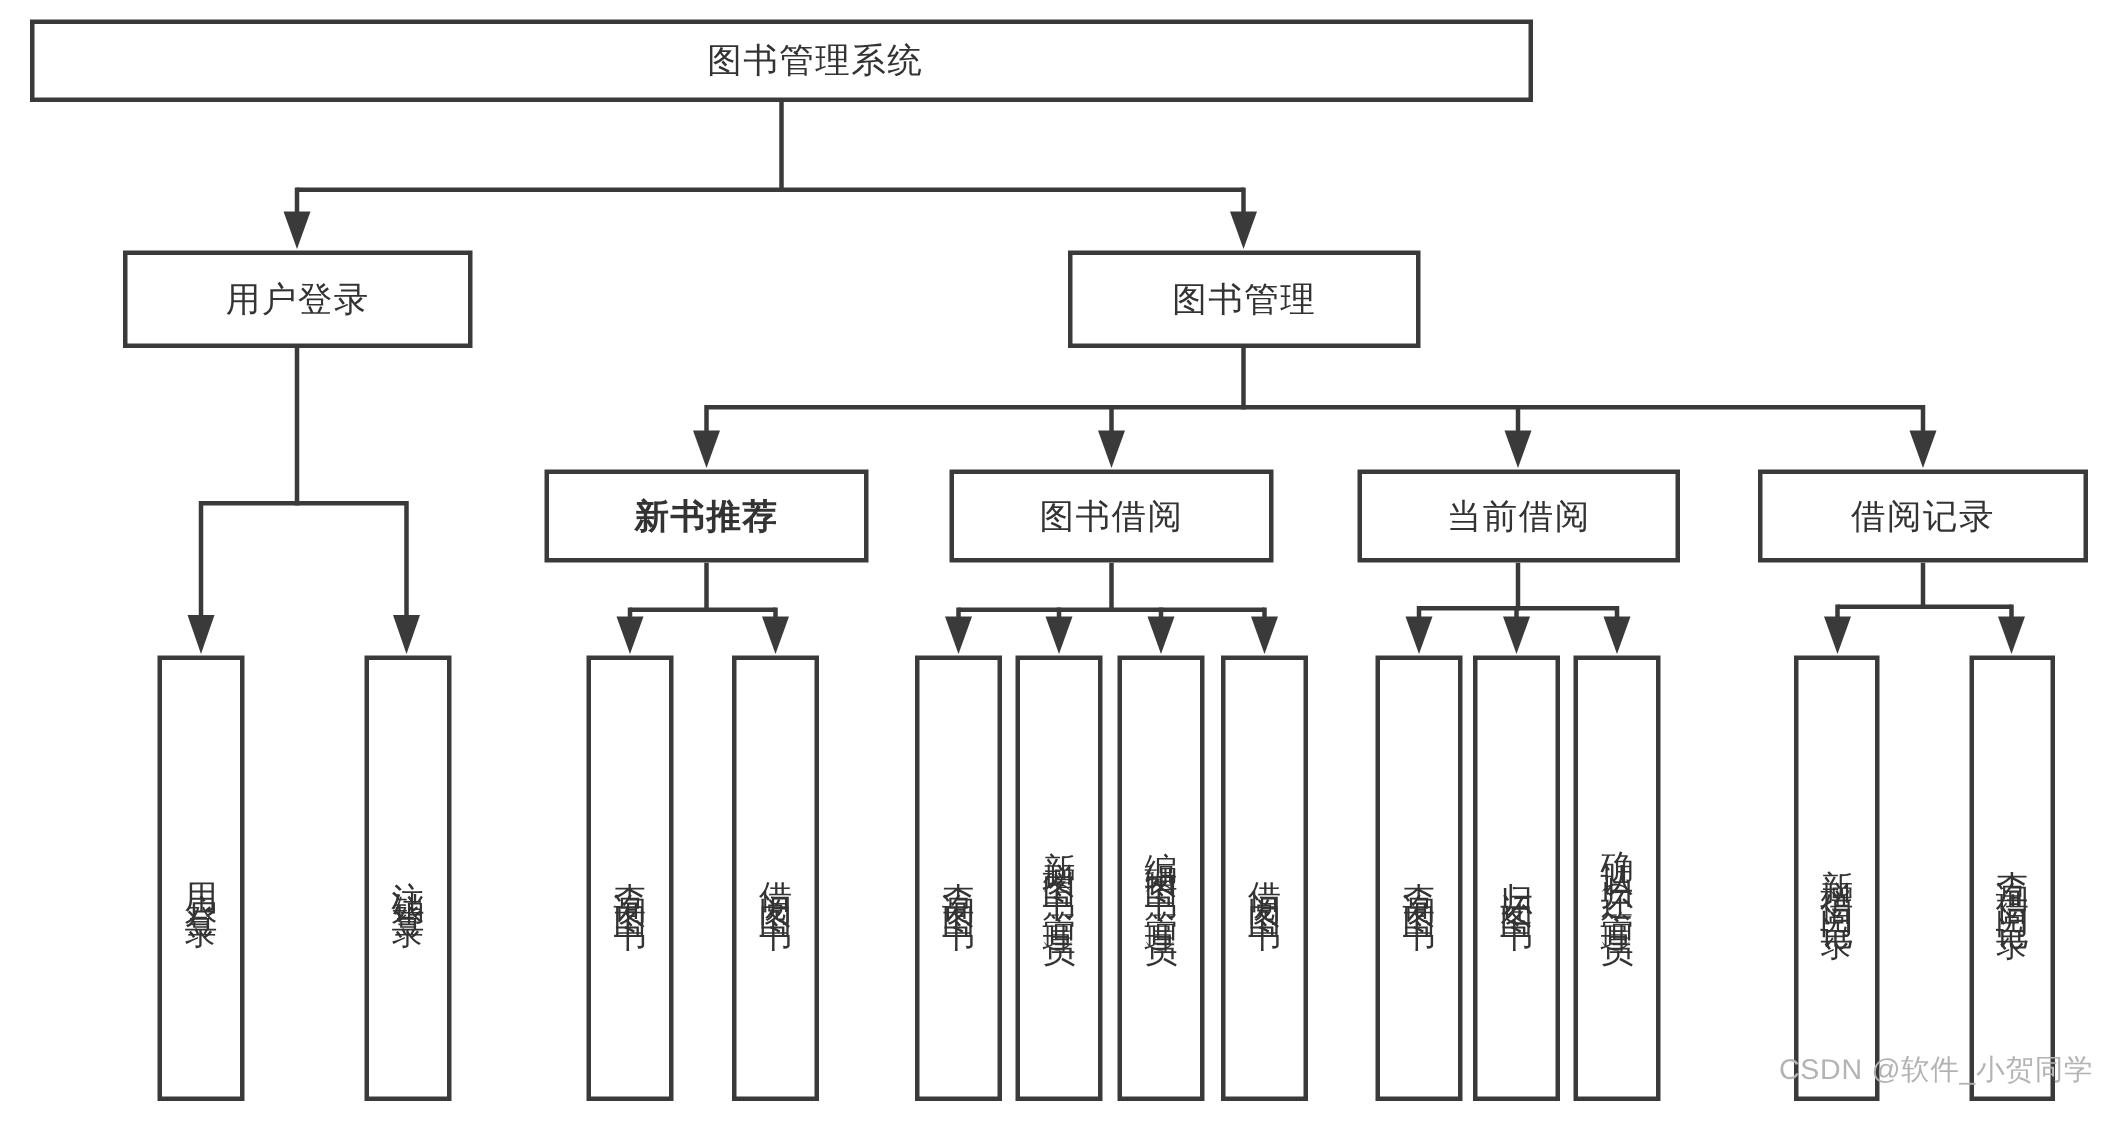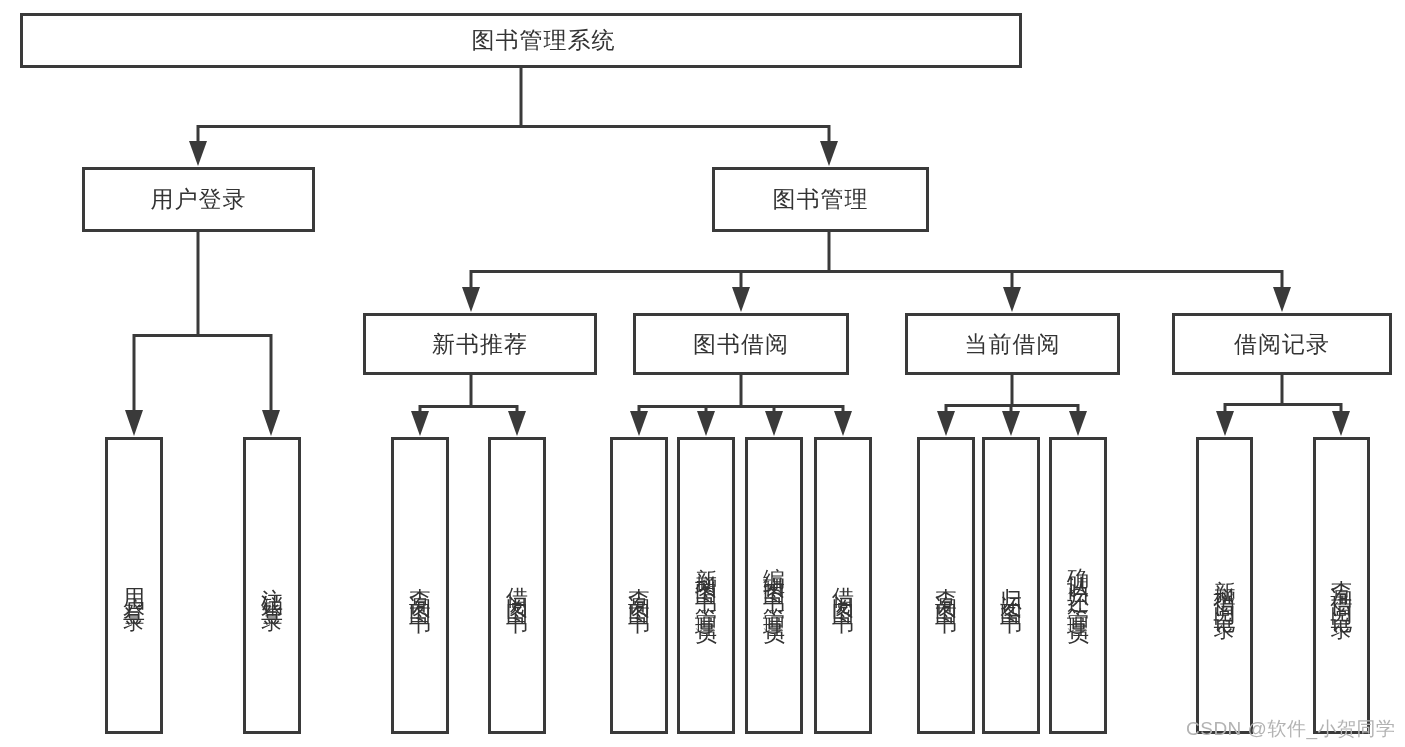--- a/index.html
+++ b/index.html
@@ -21,21 +21,21 @@
   .node.lvl3{height:62px;top:313px;}
   .leaf{
     position:absolute;box-sizing:border-box;background:#ffffff;
     border:3px solid #3a3a3a;color:#333333;z-index:1;
     top:437px;height:297px;width:58px;
     display:flex;align-items:center;justify-content:center;
     writing-mode:vertical-rl;text-orientation:mixed;
     font-size:22px;letter-spacing:8px;line-height:1;white-space:nowrap;
   }
   .watermark{
-    position:absolute;left:1186px;top:716px;z-index:2;
+    position:absolute;left:1186px;top:700px;z-index:2;
     font-size:19px;color:#b3b3b3;letter-spacing:0.5px;white-space:nowrap;
   }
 </style>
 </head>
 <body>
 
 <div class="stage">
 
   <svg class="wires" width="1405" height="747" viewBox="0 0 1405 747">
     <g stroke="#3a3a3a" stroke-width="3" fill="none">
@@ -99,23 +99,23 @@
       <polygon points="1011,436 1002,411 1020,411"></polygon>
       <polygon points="1078,436 1069,411 1087,411"></polygon>
       <polygon points="1225,436 1216,411 1234,411"></polygon>
       <polygon points="1341,436 1332,411 1350,411"></polygon>
     </g>
   </svg>
 
   <div class="node root">图书管理系统</div>
 
   <div class="node lvl2" style="left:82px;width:233px;">用户登录</div>
-  <div class="node lvl2" style="left:712px;width:217px;">图书管理</div>
+  <div class="node lvl2" style="left:712px;width:235px;">图书管理</div>
 
-  <div class="node lvl3" style="left:363px;width:234px;">新书推荐</div>
+  <div class="node lvl3" style="left:363px;width:216px;font-weight:bold;">新书推荐</div>
   <div class="node lvl3" style="left:905px;width:215px;">当前借阅</div>
   <div class="node lvl3" style="left:633px;width:216px;">图书借阅</div>
   <div class="node lvl3" style="left:1172px;width:220px;">借阅记录</div>
 
   <div class="leaf" style="left:105px;">用户登录</div>
   <div class="leaf" style="left:243px;">注销登录</div>
 
   <div class="leaf" style="left:391px;">查询图书</div>
   <div class="leaf" style="left:488px;">借阅图书</div>
 

